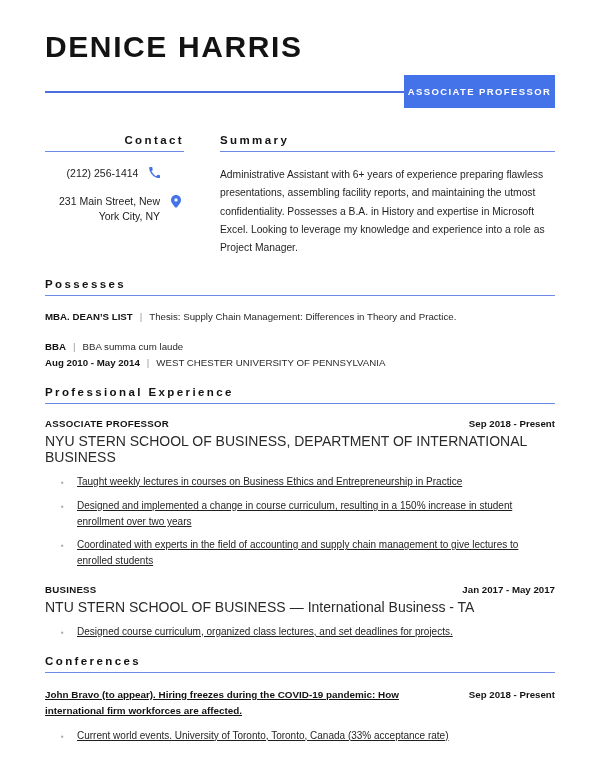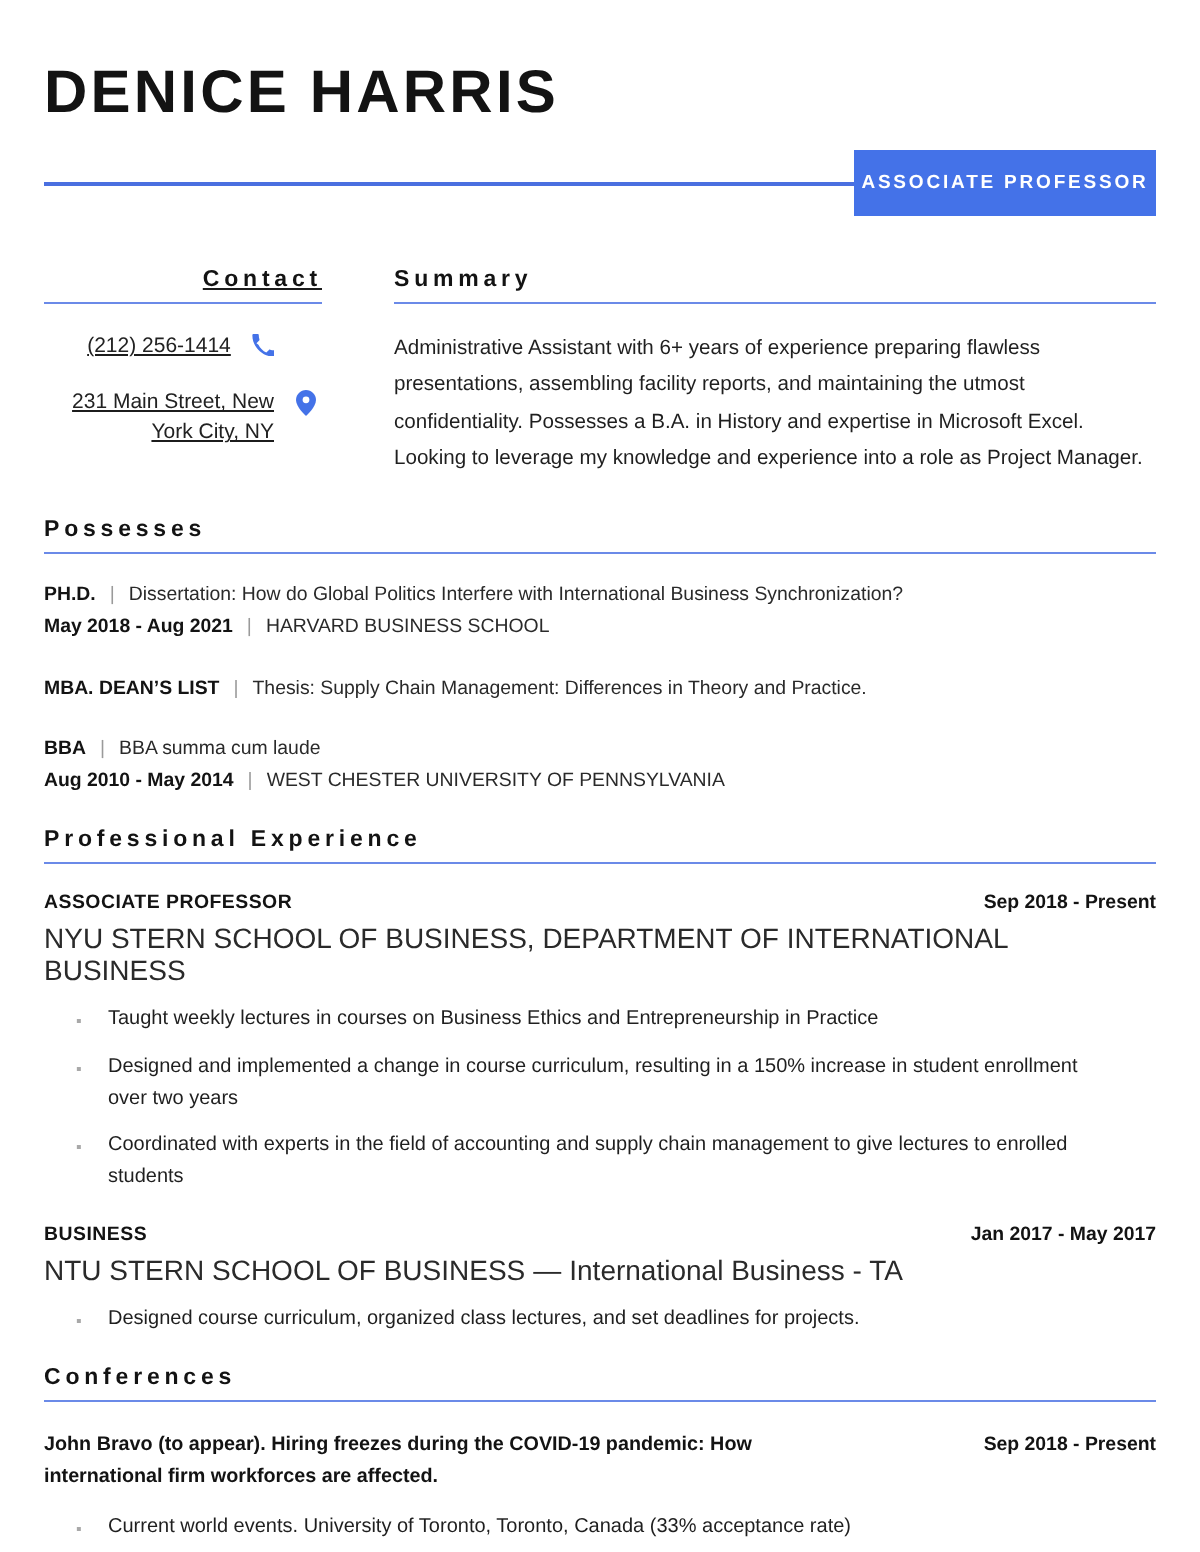--- a/index.html
+++ b/index.html
@@ -7,21 +7,21 @@
     margin: 0; padding: 0;
     background: #ffffff;
   }
   body {
     width: 600px; height: 776px;
     font-family: "Liberation Sans", sans-serif;
     color: #1c1c1c;
     overflow: hidden;
     position: relative;
   }
-  .page { width: 600px; height: 580px; position: relative; padding: 0 22px; }
+  .page { width: 600px; height: 580px; position: relative; padding: 0 45px; }
 
   
   .header { padding-top: 30px; }
   .name {
     font-size: 30px;
     font-weight: bold;
     letter-spacing: 1.6px;
     color: #131313;
     line-height: 1.1;
     white-space: nowrap;
@@ -63,21 +63,21 @@
     border-bottom: 1.6px solid #6b8ae8;
     white-space: nowrap;
   }
   .sec-head.right { text-align: right; }
 
   
   .top-cols {
     display: flex;
     margin-top: 26px;
   }
-  .col-left { width: 139px; flex: none; text-decoration: underline; }
+  .col-left { width: 139px; flex: none; }
   .col-gap  { width: 36px; flex: none; }
   .col-right { flex: 1; }
 
   .contact-list { margin-top: 14px; }
   .contact-row {
     display: flex;
     align-items: flex-start;
     justify-content: center;
     margin-bottom: 13px;
   }
@@ -156,36 +156,38 @@
     color: #a8a8a8;
     font-size: 8px;
     line-height: 17px;
   }
   .bullet-txt {
     font-size: 10px;
     line-height: 1.62;
     color: #1f1f1f;
     flex: 1;
     padding-right: 20px;
+    text-decoration: underline;
   }
 
   
   .conferences { margin-top: 14px; }
   .conf-item { margin-top: 14px; }
   .conf-top {
     display: flex;
     justify-content: space-between;
     align-items: baseline;
   }
   .conf-title {
     font-size: 9.9px;
     font-weight: bold;
     color: #131313;
     line-height: 1.62;
     max-width: 400px;
+    text-decoration: underline;
   }
   .conf-date {
     font-size: 9.7px;
     font-weight: bold;
     color: #131313;
     white-space: nowrap;
   }
 </style>
 </head>
 <body>
@@ -235,28 +237,20 @@
       <div class="sec-head">Summary</div>
       <div class="summary-body">Administrative Assistant with 6+ years of experience preparing flawless presentations, assembling facility reports, and maintaining the utmost confidentiality. Possesses a B.A. in History and expertise in Microsoft Excel. Looking to leverage my knowledge and experience into a role as Project Manager.</div>
     </div>
 
   </div>
 
   <div class="education">
     <div class="sec-head">Possesses</div>
     <div class="edu-list">
 
-      <div class="edu-item">
-        <div class="edu-line">
-          <span class="edu-key">PH.D.</span><span class="pipe">|</span><span class="edu-val">Dissertation: How do Global Politics Interfere with International Business Synchronization?</span>
-        </div>
-        <div class="edu-line">
-          <span class="edu-key">May 2018 - Aug 2021</span><span class="pipe">|</span><span class="edu-val">HARVARD BUSINESS SCHOOL</span>
-        </div>
-      </div>
 
       <div class="edu-item">
         <div class="edu-line">
           <span class="edu-key">MBA. DEAN’S LIST</span><span class="pipe">|</span><span class="edu-val">Thesis: Supply Chain Management: Differences in Theory and Practice.</span>
         </div>
       </div>
 
       <div class="edu-item">
         <div class="edu-line">
           <span class="edu-key">BBA</span><span class="pipe">|</span><span class="edu-val">BBA summa cum laude</span>

